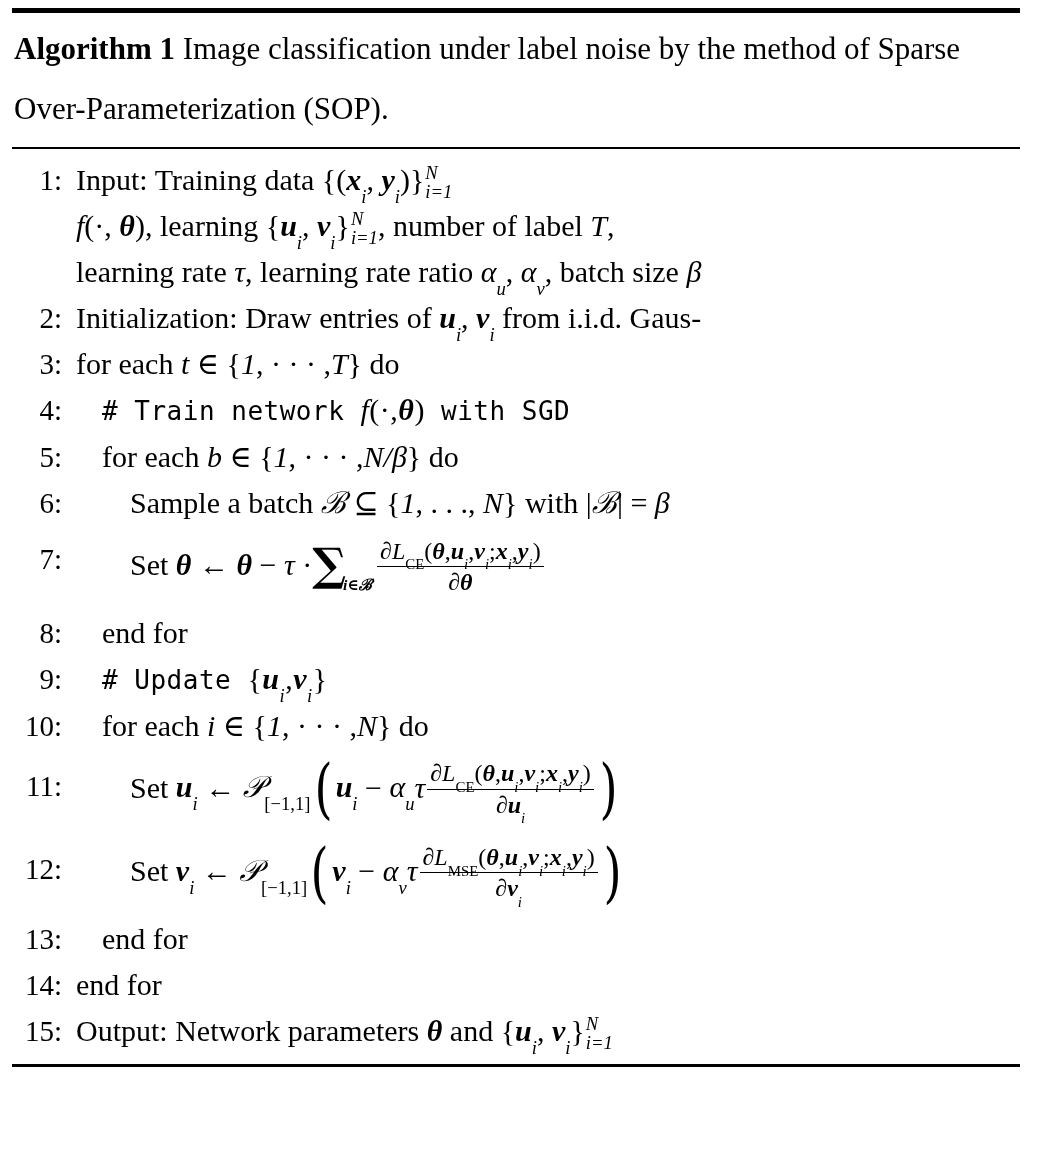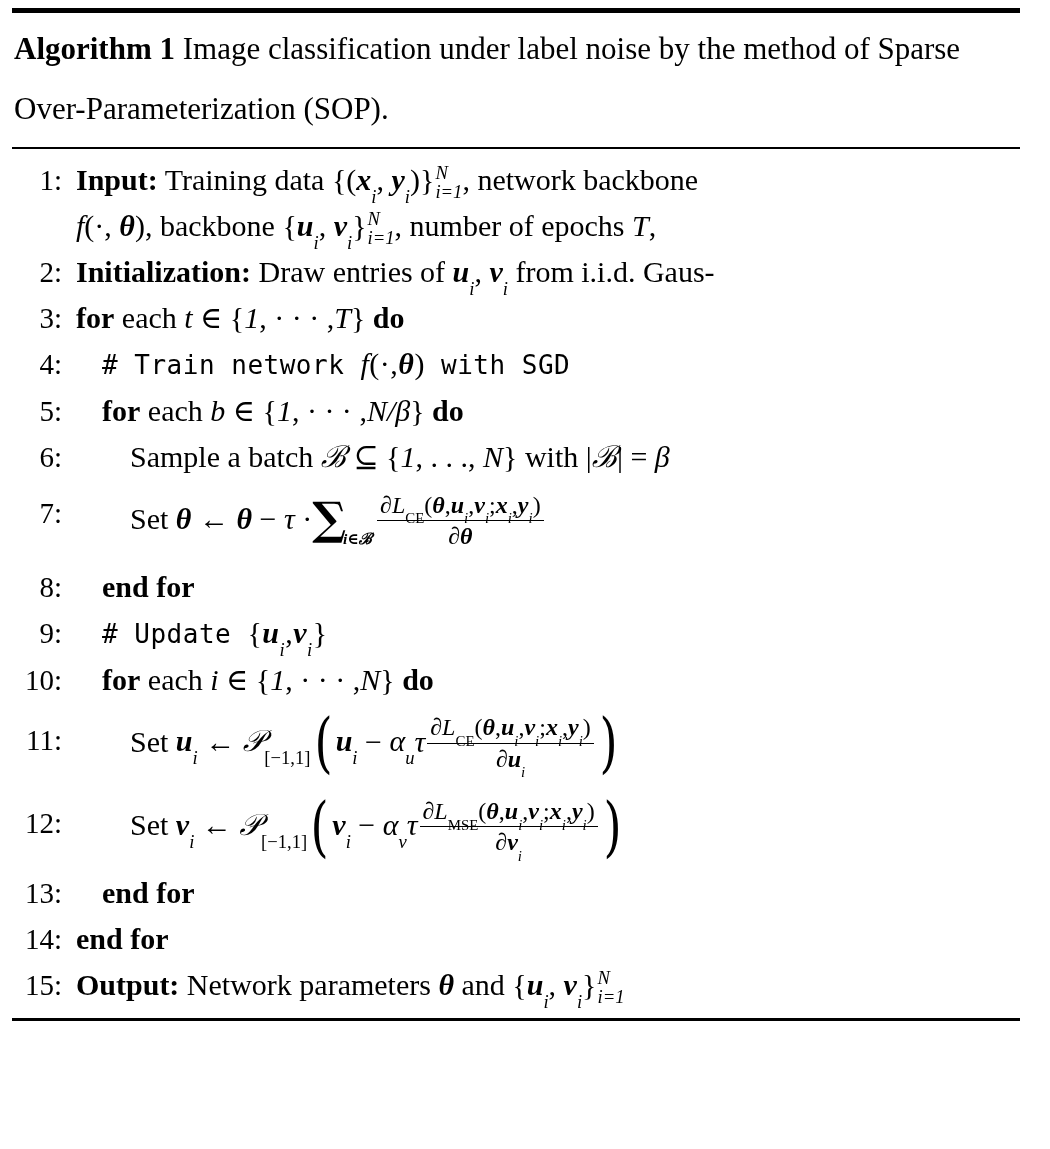--- a/index.html
+++ b/index.html
@@ -76,21 +76,21 @@
     flex: 1 1 auto;
     position: relative;
   }
   .ind0 { padding-left: 8px; }
   .ind1 { padding-left: 34px; }
   .ind2 { padding-left: 62px; }
 
   
   .cont .num { visibility: hidden; }
 
-  .kw { font-weight: bold; }
+  .kw { font-weight: normal; }
   .mono {
     font-family: "DejaVu Sans Mono", "Liberation Mono", monospace;
     font-size: 26px;
     letter-spacing: 0.5px;
   }
   i, .it {
     font-style: italic;
   }
   .bm {
     font-style: italic;
@@ -188,33 +188,43 @@
 
   <div class="rule-mid"></div>
 
   <div class="lines">
 
     <div class="line">
       <span class="num">1:</span>
       <span class="content ind0">
         <span class="kw">Input:</span>
         <span>Training data</span>
-        <span class="nowrap"><span>{</span><span>(</span><span class="bm">x</span><sub class="it">i</sub><span>,</span> <span class="bm">y</span><sub class="it">i</sub><span>)</span><span>}</span><span class="updown"><span class="u it">N</span><span class="d it">i=1</span></span></span><span>, network backbone</span>
+        <span class="nowrap"><span>{</span><span>(</span><span class="bm">x</span><sub class="it">i</sub><span>,</span> <span class="bm">y</span><sub class="it">i</sub><span>)</span><span>}</span><span class="updown"><span class="u it">N</span><span class="d it">i=1</span></span></span>
       </span>
     </div>
 
     <div class="line cont">
       <span class="num"></span>
       <span class="content ind0">
-        <span class="nowrap"><span class="it">f</span><span>(</span><span>·</span><span>,</span> <span class="bm">θ</span><span>)</span></span><span>, backbone</span>
-        <span class="nowrap"><span>{</span><span class="bm">u</span><sub class="it">i</sub><span>,</span> <span class="bm">v</span><sub class="it">i</sub><span>}</span><span class="updown"><span class="u it">N</span><span class="d it">i=1</span></span></span><span>, number of epochs</span>
+        <span class="nowrap"><span class="it">f</span><span>(</span><span>·</span><span>,</span> <span class="bm">θ</span><span>)</span></span><span>, learning</span>
+        <span class="nowrap"><span>{</span><span class="bm">u</span><sub class="it">i</sub><span>,</span> <span class="bm">v</span><sub class="it">i</sub><span>}</span><span class="updown"><span class="u it">N</span><span class="d it">i=1</span></span></span><span>, number of label</span>
         <span class="it">T</span><span>,</span>
       </span>
     </div>
 
+    <div class="line cont">
+      <span class="num"></span>
+      <span class="content ind0">
+        <span>learning rate</span>
+        <span class="it">τ</span><span>, learning rate ratio</span>
+        <span class="nowrap"><span class="it">α</span><sub class="it">u</sub></span><span>,</span>
+        <span class="nowrap"><span class="it">α</span><sub class="it">v</sub></span><span>, batch size</span>
+        <span class="it">β</span>
+      </span>
+    </div>
 
     <div class="line">
       <span class="num">2:</span>
       <span class="content ind0">
         <span class="kw">Initialization:</span>
         <span>Draw entries of</span>
         <span class="nowrap"><span class="bm">u</span><sub class="it">i</sub></span><span>,</span>
         <span class="nowrap"><span class="bm">v</span><sub class="it">i</sub></span>
         <span>from i.i.d. Gaus-</span>
       </span>

